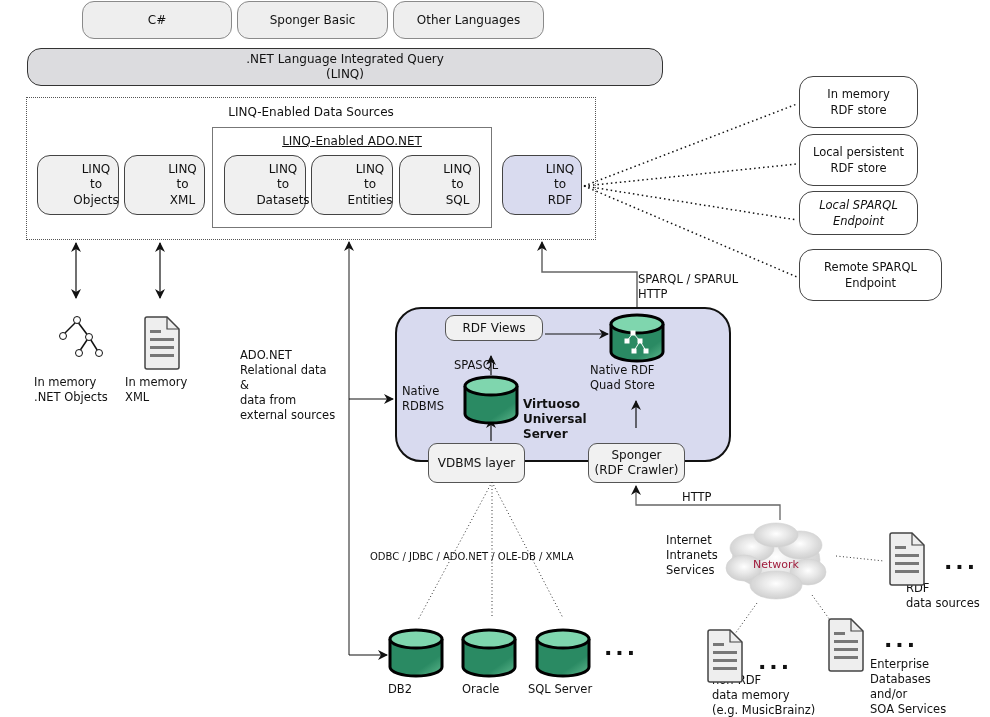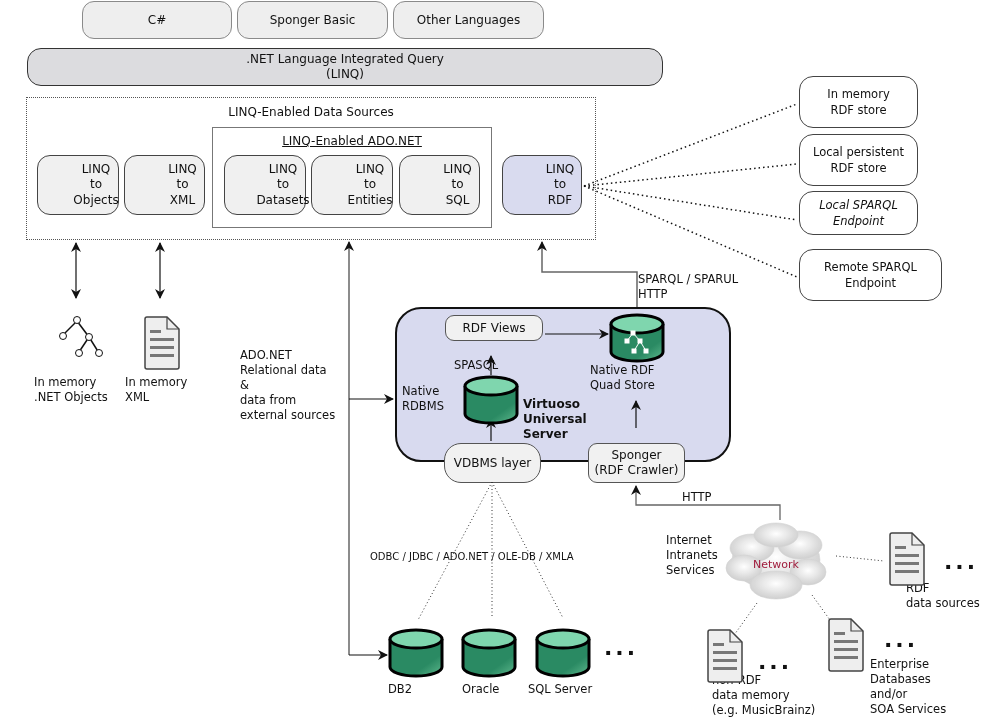--- a/index.html
+++ b/index.html
@@ -62,21 +62,21 @@
 RDF store</span></div>
 <div class="box ext" style="left:799px;top:134px;width:119px;height:52px;"><span>Local persistent
 RDF store</span></div>
 <div class="box ext" style="left:799px;top:191px;width:119px;height:44px;font-style:italic;"><span>Local SPARQL
 Endpoint</span></div>
 <div class="box ext" style="left:799px;top:249px;width:143px;height:52px;"><span>Remote SPARQL
 Endpoint</span></div>
 
 <div class="virt" style="left:395px;top:307px;width:336px;height:155px;"></div>
 <div class="box inner" style="left:445px;top:315px;width:98px;height:26px;"><span>RDF Views</span></div>
-<div class="box inner" style="left:444px;top:443px;width:97px;height:40px;border-radius:17px;"><span>VDBMS layer</span></div>
+<div class="box inner" style="left:428px;top:443px;width:97px;height:40px;"><span>VDBMS layer</span></div>
 <div class="box inner" style="left:588px;top:443px;width:97px;height:40px;"><span>Sponger
 (RDF Crawler)</span></div>
 <div class="lbl" style="left:438px;top:358px;width:50px;margin-left:16px;">SPASQL</div>
 <div class="lbl" style="left:402px;top:384px;width:50px;">Native
 RDBMS</div>
 <div class="lbl" style="left:590px;top:363px;width:94px;">Native RDF
 Quad Store</div>
 <div class="lbl" style="left:523px;top:397px;width:84px;font-weight:bold;font-size:12px;">Virtuoso
 Universal
 Server</div>

